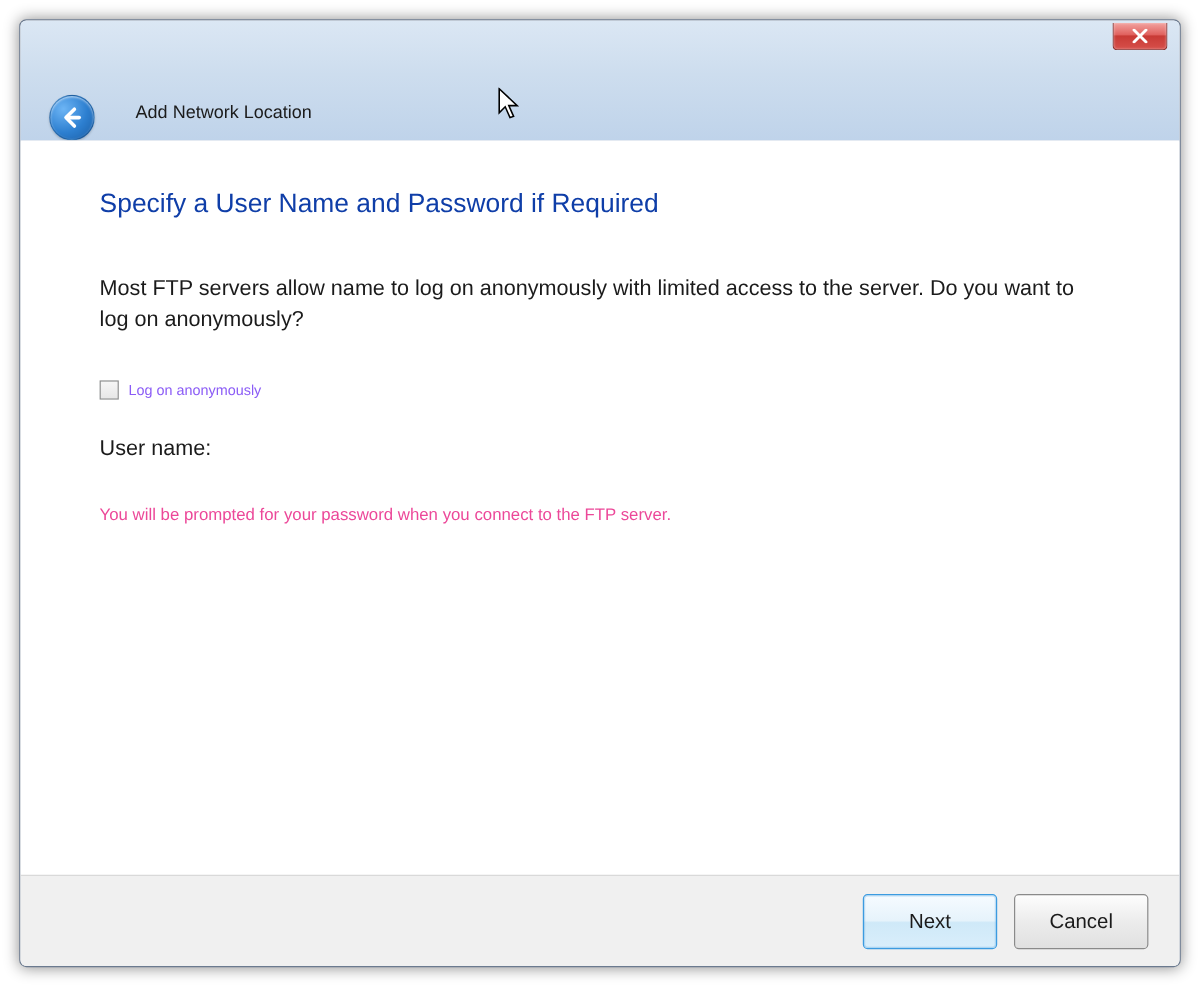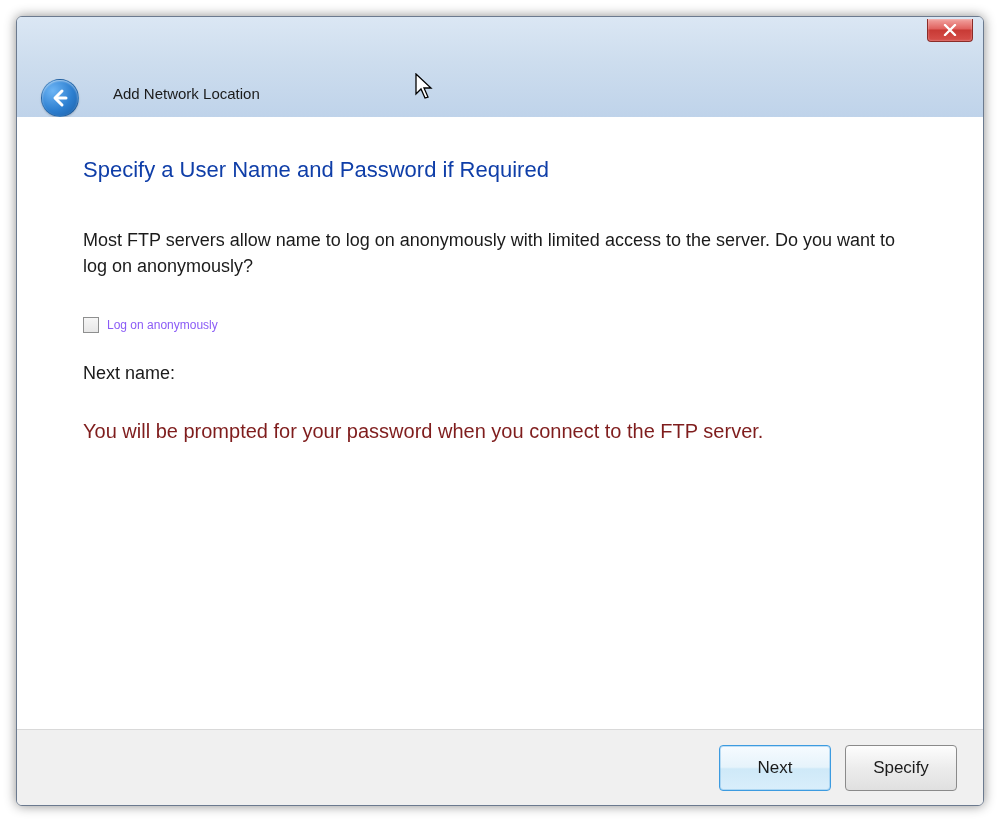--- a/index.html
+++ b/index.html
@@ -130,22 +130,22 @@
     border: 1px solid #7eb4e0;
     background: #fff;
     font-family: inherit;
     font-size: 18px;
     padding: 0 8px;
     box-sizing: border-box;
     outline: none;
     color: #1b1b1b;
   }
   .note {
-    font-size: 20px;
-    color: #7f1d1d;
+    font-size: 14px;
+    color: #ec4899;
   }
   .footer {
     position: absolute;
     left: 0;
     right: 0;
     bottom: 0;
     height: 76px;
     background: #f0f0f0;
     border-top: 1px solid #d9d9d9;
     display: flex;
@@ -203,24 +203,24 @@
     <div class="heading">Specify a User Name and Password if Required</div>
 
     <div class="description">Most FTP servers allow name to log on anonymously with limited access to the server.  Do you want to log on anonymously?</div>
 
     <div class="checkbox-row">
       <div class="checkbox"></div>
       <div class="checkbox-label">Log on anonymously</div>
     </div>
 
     <div class="field-row">
-      <div class="field-label">Next name:</div>
+      <div class="field-label">User name:</div>
     </div>
 
     <div class="note">You will be prompted for your password when you connect to the FTP server.</div>
   </div>
 
   <div class="footer">
     <button class="btn btn-primary">Next</button>
-    <button class="btn">Specify</button>
+    <button class="btn">Cancel</button>
   </div>
 
 </div>
 
 </body></html>

